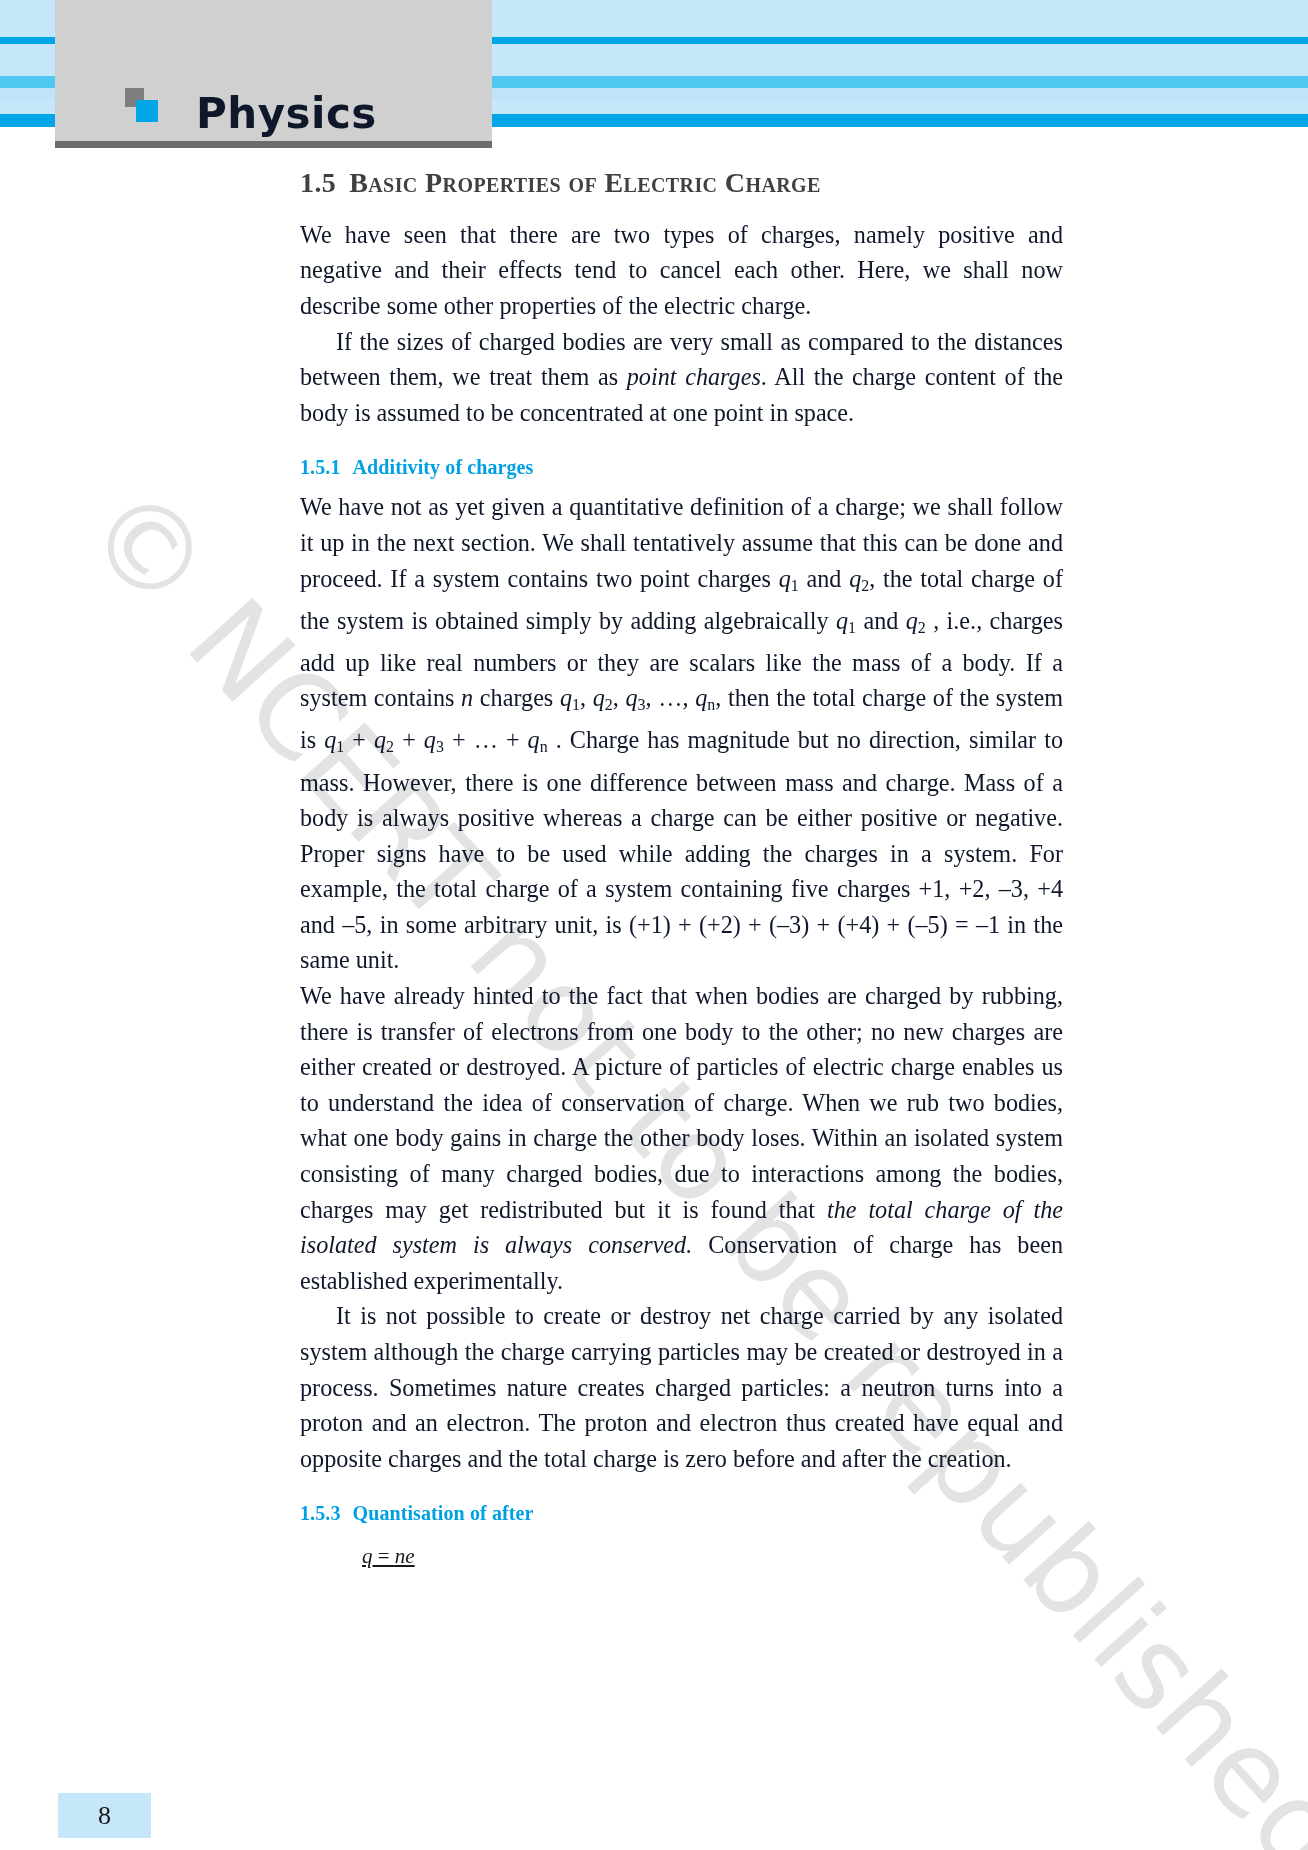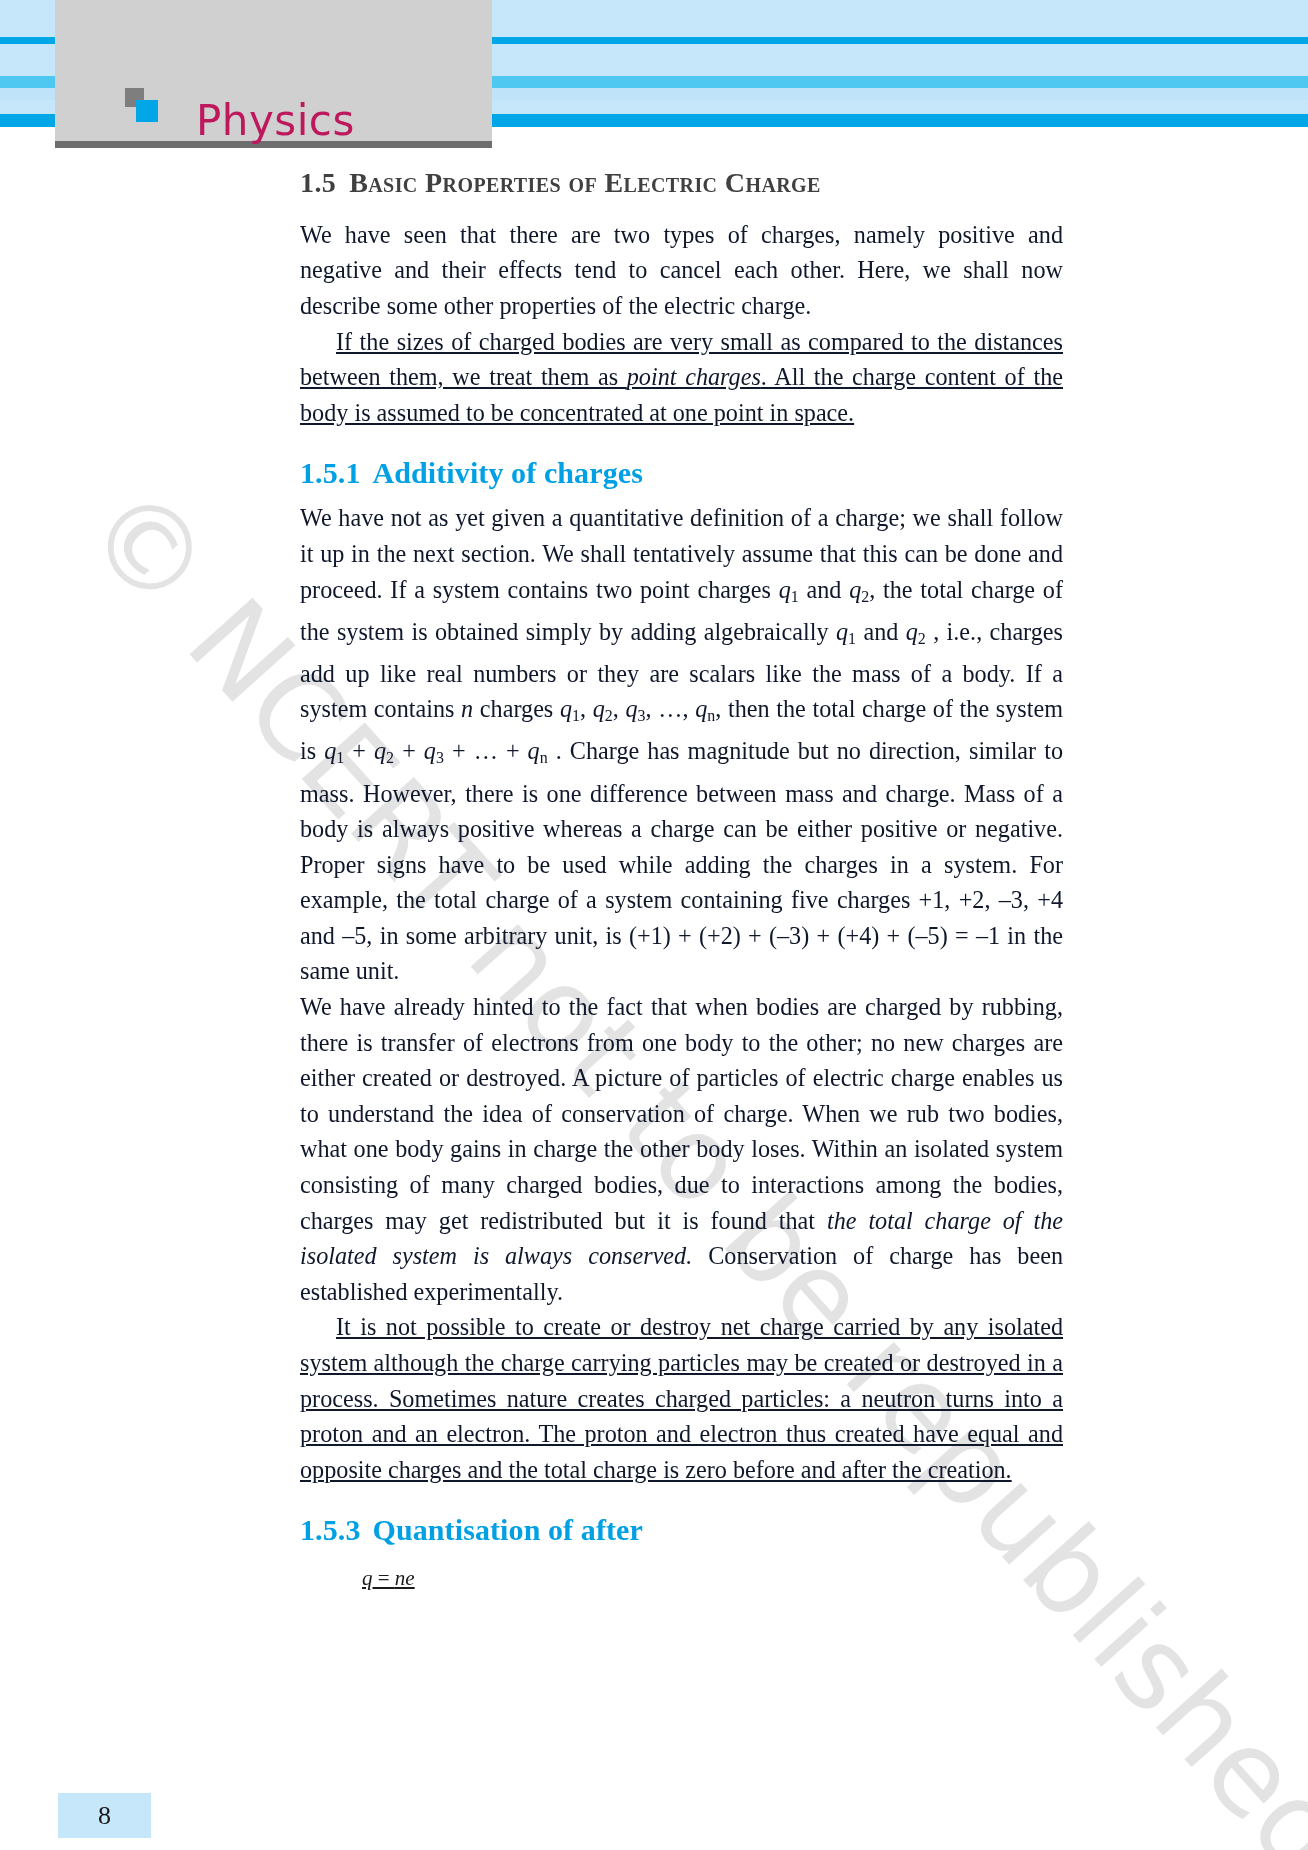--- a/index.html
+++ b/index.html
@@ -68,26 +68,26 @@
   }
   #logo-sq-blue {
     position: absolute;
     left: 11px; top: 12px;
     width: 22px; height: 22px;
     background: #00a6e6;
   }
   #chapter-tab-title {
     position: absolute;
     left: 196px;
-    top: 96px;
+    top: 89px;
     font-family: "DejaVu Sans", "Liberation Sans", sans-serif;
     font-size: 42px;
-    font-weight: 400;
+    font-weight: 700;
     letter-spacing: 0.5px;
-    color: #be185d;
+    color: #0f172a;
   }
 
   
   #watermark {
     position: absolute;
     left: 40px;
     top: 420px;
     width: 900px;
     height: 1000px;
     pointer-events: none;
@@ -125,36 +125,36 @@
     line-height: 1.1;
   }
   h2.section-title .num { font-size: 28px; }
   h2.section-title .sc  { font-variant: small-caps; }
   h2.section-title .gap { display:inline-block; width: 13px; }
 
   h3.sub-title {
     margin: 26px 0 10px 0;
     font-family: "Liberation Serif", "DejaVu Serif", serif;
     font-weight: bold;
-    font-size: 30px;
+    font-size: 20px;
     color: #00a0e4;
     letter-spacing: 0.1px;
   }
   h3.sub-title .gap { display:inline-block; width: 12px; }
 
   p.body {
     margin: 0 0 0 0;
     font-size: 24.2px;
     line-height: 35.6px;
     text-align: justify;
     text-justify: inter-word;
     color: #0f172a;
     hyphens: none;
   }
-  p.body.indent { text-indent: 36px; text-decoration: underline; }
+  p.body.indent { text-indent: 36px; }
   p.body + p.body { margin-top: 0; }
 
   .it { font-style: italic; }
   .v  { font-style: italic; }
   sub { font-size: 0.66em; vertical-align: -0.22em; font-style: normal; }
   .eq {
     font-size: 21px;
     line-height: 35.6px;
     margin: 14px 0 0 62px;
     text-decoration: underline;

